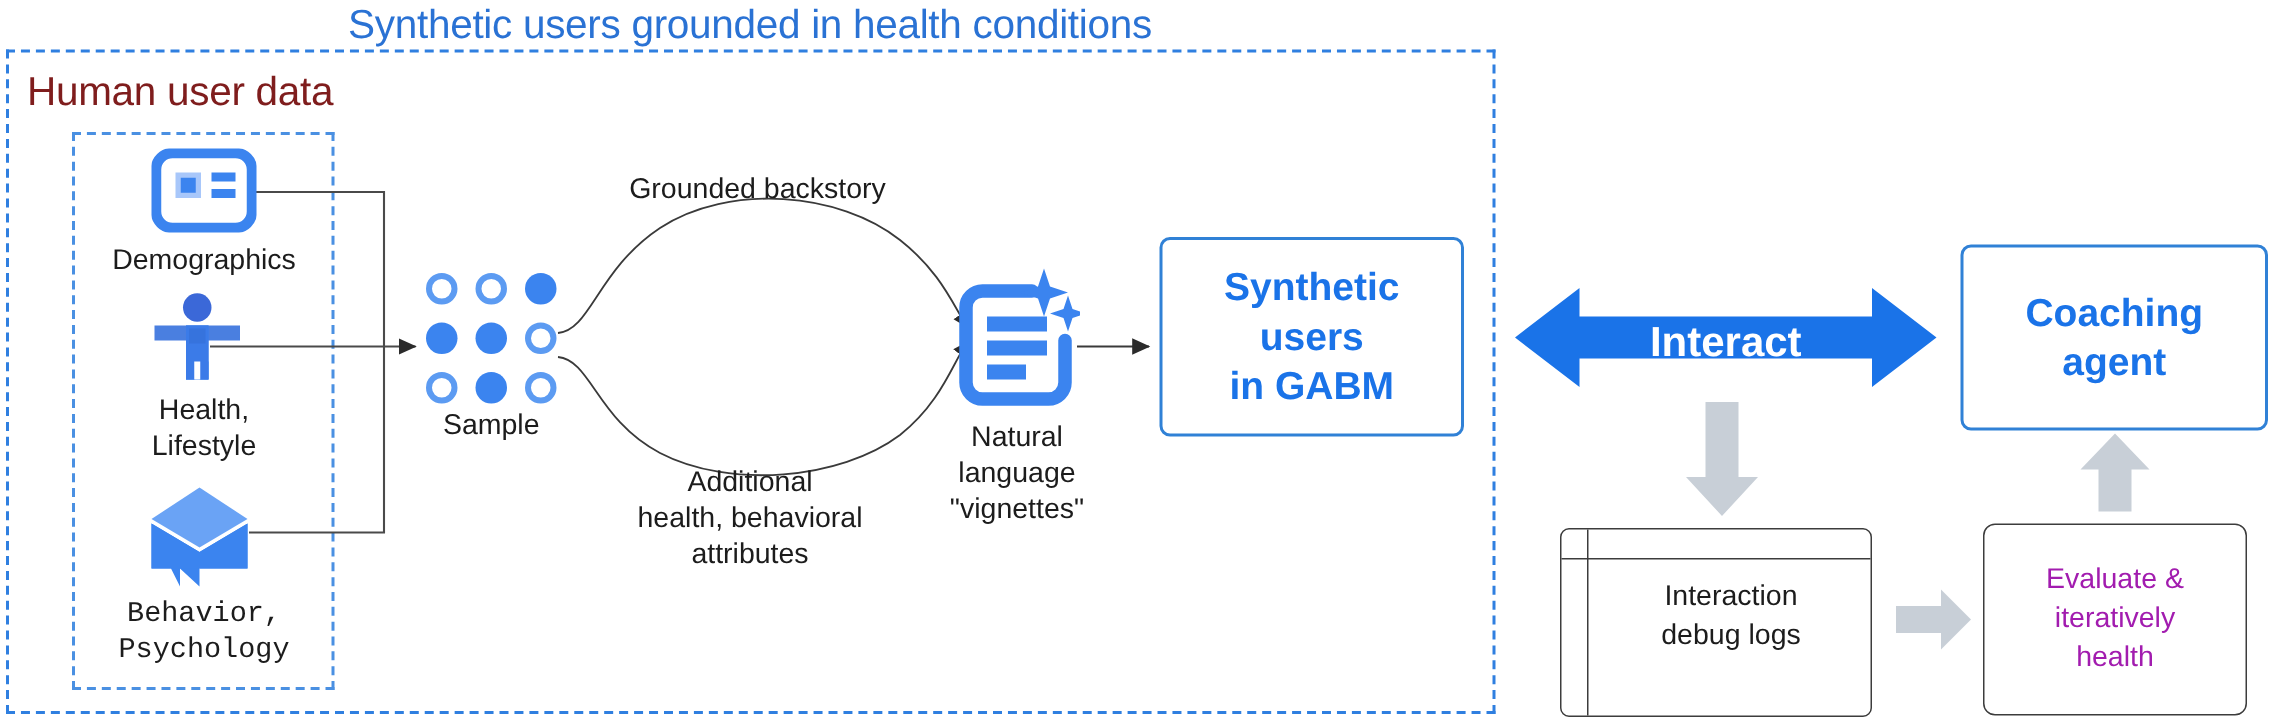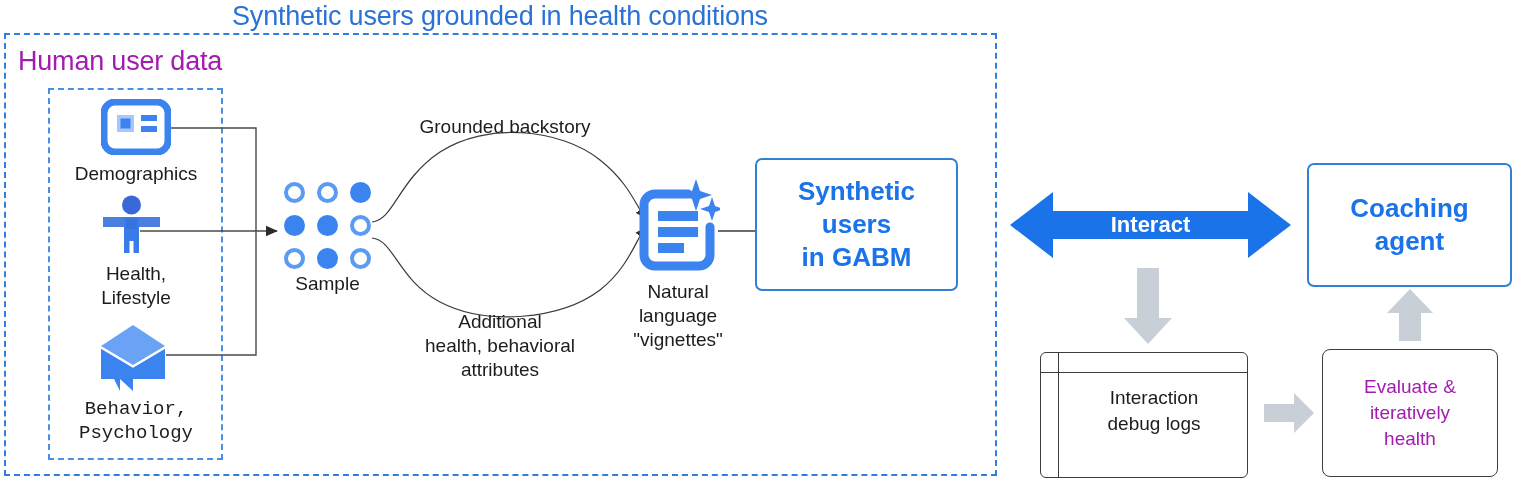--- a/index.html
+++ b/index.html
@@ -27,21 +27,21 @@
     width: 1000px;
     text-align: center;
     font-size: 27px;
     color: #2a72d4;
     letter-spacing: -0.2px;
     white-space: nowrap;
   }
   #human-title {
     left: 18px; top: 46px;
     font-size: 27px;
-    color: #a21caf;
+    color: #7f1d1d;
     letter-spacing: -0.2px;
     white-space: nowrap;
   }
 
   
   #outer-dashed {
     left: 4px; top: 33px;
     width: 993px; height: 443px;
     border: 2px dashed #2f7fe0;
     box-sizing: border-box;
@@ -103,34 +103,34 @@
     display: flex;
     align-items: center;
     justify-content: center;
     text-align: center;
     color: #1a73e8;
     font-weight: bold;
     line-height: 33px;
     font-size: 26px;
   }
   #synthetic-box {
-    left: 755px; top: 158px;
+    left: 773px; top: 158px;
     width: 203px; height: 133px;
   }
   #coaching-box {
     left: 1307px; top: 163px;
     width: 205px; height: 124px;
   }
   #interact-label {
     left: 1010px; top: 212px;
     width: 281px;
     text-align: center;
     color: #ffffff;
     font-weight: bold;
-    font-size: 22px;
+    font-size: 28px;
   }
 
   
   #history-box {
     left: 1040px; top: 352px;
     width: 208px; height: 126px;
     border: 1.5px solid #3c3c3c;
     border-radius: 6px;
     background: #ffffff;
     box-sizing: border-box;

